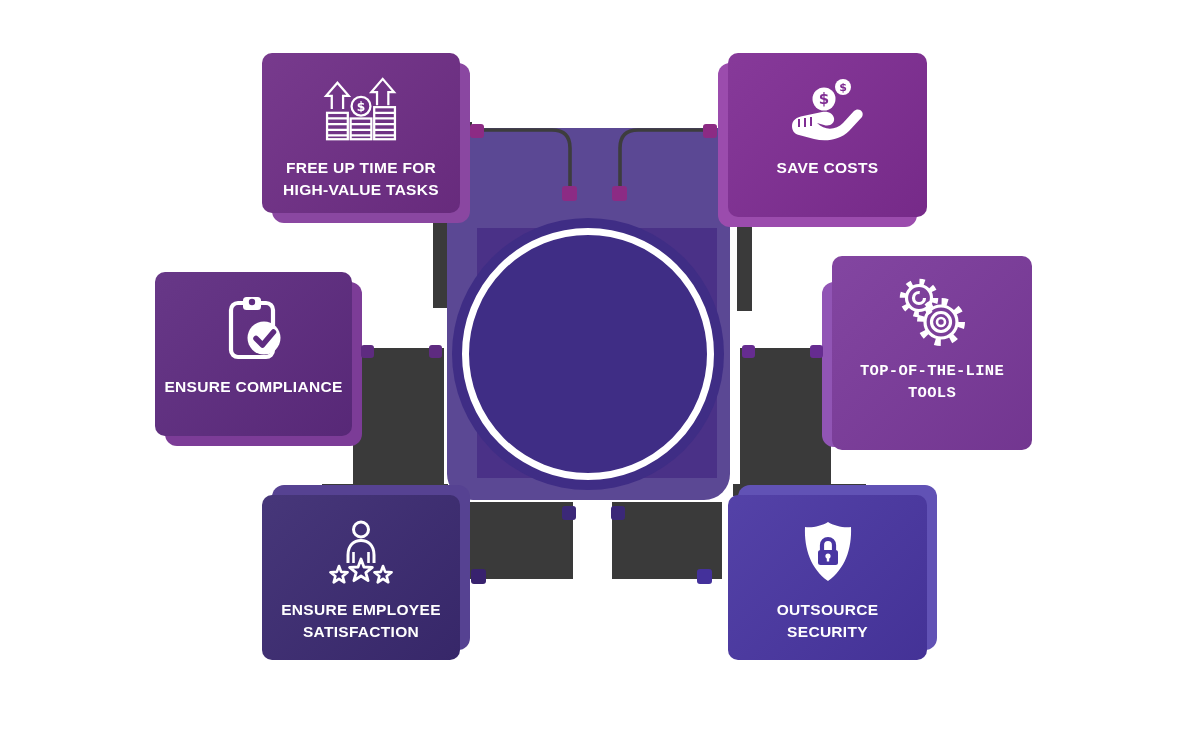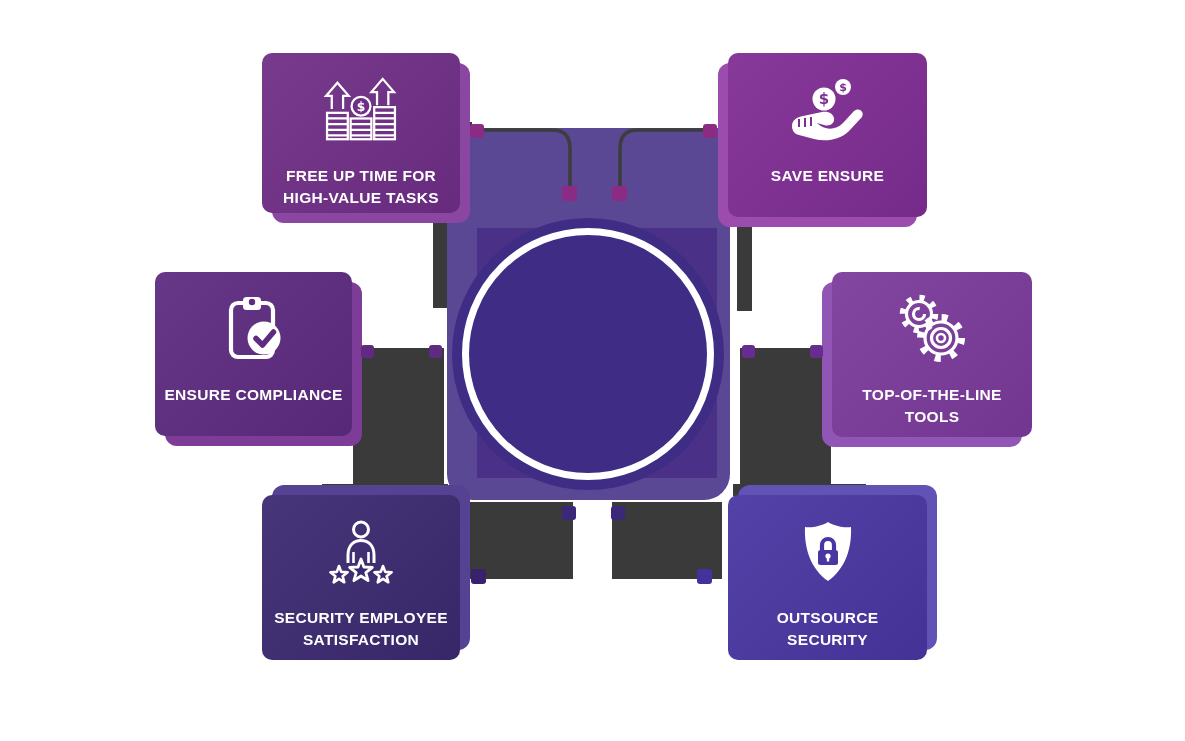--- a/index.html
+++ b/index.html
@@ -65,26 +65,26 @@
   .back-bl{left:272px;top:485px;width:198px;height:165px;background:var(--card-bl-back);}
   .back-br{left:738px;top:485px;width:199px;height:165px;background:var(--card-br-back);}
   .card{
     position:absolute;border-radius:10px;box-sizing:border-box;
     display:flex;flex-direction:column;align-items:center;padding-top:22px;
     background-image:linear-gradient(135deg,rgba(255,255,255,.06),rgba(0,0,0,.07));
   }
   .card-tl{left:262px;top:53px;width:198px;height:160px;background-color:var(--card-tl);}
   .card-tr{left:728px;top:53px;width:199px;height:164px;background-color:var(--card-tr);}
   .card-ml{left:155px;top:272px;width:197px;height:164px;background-color:var(--card-ml);align-items:center;}
-  .card-mr{left:832px;top:272px;width:200px;height:165px;background-color:var(--card-mr);}
+  .card-mr{left:832px;top:256px;width:200px;height:194px;background-color:var(--card-mr);font-family:Liberation Mono, monospace;}
   .card-bl{left:262px;top:495px;width:198px;height:165px;background-color:var(--card-bl);}
   .card-br{left:728px;top:495px;width:199px;height:165px;background-color:var(--card-br);}
   .icon{height:70px;display:flex;align-items:center;justify-content:center;}
   .label{
-    margin-top:20px;padding:0 8px;color:var(--text);font-weight:700;font-size:15.5px;
+    margin-top:12px;padding:0 8px;color:var(--text);font-weight:700;font-size:15.5px;
     line-height:1.45;letter-spacing:.3px;text-align:center;white-space:pre-line;
   }
   .coin-dollar{font-family:"DejaVu Sans",sans-serif;font-weight:bold;}
 </style>
 </head>
 <body>
 
 <div class="canvas">
 
   <div class="shadow s1"></div>
@@ -140,21 +140,21 @@
     <div class="icon">
       <svg width="84" height="66" viewBox="0 0 84 66">
         <circle cx="57" cy="10" r="8" fill="#fff"></circle>
         <text class="coin-dollar" x="57" y="14" font-size="11" text-anchor="middle" fill="var(--card-tr)">$</text>
         <circle cx="38" cy="22" r="11.5" fill="#fff"></circle>
         <text class="coin-dollar" x="38" y="27" font-size="15" text-anchor="middle" fill="var(--card-tr)">$</text>
         <path fill="#fff" d="M6 49 C6 43 11 40 17 39 L36 35 C43 34 47 37 48 41 C49 46 44 50 38 48 L31 46 C39 54 50 53 57 46 L68 34 C72 30 79 34 76 40 L63 54 C54 63 40 65 28 62 L13 58 C8 57 6 53 6 49 Z"></path>
         <path d="M13 42 v8 M19 41 v9 M25 40 v9" stroke="var(--card-tr)" stroke-width="2" fill="none"></path>
       </svg>
     </div>
-    <div class="label">SAVE ENSURE</div>
+    <div class="label">SAVE COSTS</div>
   </div>
 
   <div class="card card-ml">
     <div class="icon">
       <svg width="70" height="72" viewBox="0 0 70 72">
         <rect x="12" y="10" width="42" height="54" rx="7" fill="none" stroke="#fff" stroke-width="4.2"></rect>
         <rect x="24" y="4" width="18" height="13" rx="3.5" fill="#fff"></rect>
         <circle cx="33" cy="9" r="3.2" fill="var(--card-ml)"></circle>
         <circle cx="45" cy="45" r="16.5" fill="#fff"></circle>
         <path d="M37 45.5 L43.5 52 L54.5 39" fill="none" stroke="var(--card-ml)" stroke-width="5.5" stroke-linecap="round" stroke-linejoin="round"></path>
@@ -183,21 +183,21 @@
     <div class="icon">
       <svg width="76" height="66" viewBox="0 0 76 66">
         <circle cx="38" cy="10.5" r="7.5" fill="none" stroke="#fff" stroke-width="3"></circle>
         <path d="M25 44 L25 36 C25 26 31 21.5 38 21.5 C45 21.5 51 26 51 36 L51 44" fill="none" stroke="#fff" stroke-width="3"></path>
         <path d="M30.5 33 V44 M45.5 33 V44" stroke="#fff" stroke-width="2.6" fill="none"></path>
         <path d="M16 47 L18.2 52.9 L24.6 53.2 L19.6 57.2 L21.3 63.3 L16 59.8 L10.7 63.3 L12.4 57.2 L7.4 53.2 L13.8 52.9 Z" fill="var(--card-bl)" stroke="#fff" stroke-width="2.6" stroke-linejoin="round"></path>
         <path d="M60 47 L62.2 52.9 L68.6 53.2 L63.6 57.2 L65.3 63.3 L60 59.8 L54.7 63.3 L56.4 57.2 L51.4 53.2 L57.8 52.9 Z" fill="var(--card-bl)" stroke="#fff" stroke-width="2.6" stroke-linejoin="round"></path>
         <path d="M38 40 L40.9 48 L49.4 48.3 L42.8 53.6 L45.1 61.7 L38 57 L30.9 61.7 L33.2 53.6 L26.6 48.3 L35.1 48 Z" fill="var(--card-bl)" stroke="#fff" stroke-width="2.8" stroke-linejoin="round"></path>
       </svg>
     </div>
-    <div class="label">SECURITY EMPLOYEE
+    <div class="label">ENSURE EMPLOYEE
 SATISFACTION</div>
   </div>
 
   <div class="card card-br">
     <div class="icon">
       <svg width="62" height="66" viewBox="0 0 60 66">
         <path d="M30 3 C36 7 46 9 53 8 C54 30 47 50 30 62 C13 50 6 30 7 8 C14 9 24 7 30 3 Z" fill="#fff"></path>
         <path d="M24 31 v-5 a6 6 0 0 1 12 0 v5" fill="none" stroke="var(--card-br)" stroke-width="4.2"></path>
         <rect x="20" y="31" width="20" height="15" rx="2.5" fill="var(--card-br)"></rect>
         <circle cx="30" cy="37" r="2.6" fill="#fff"></circle>

